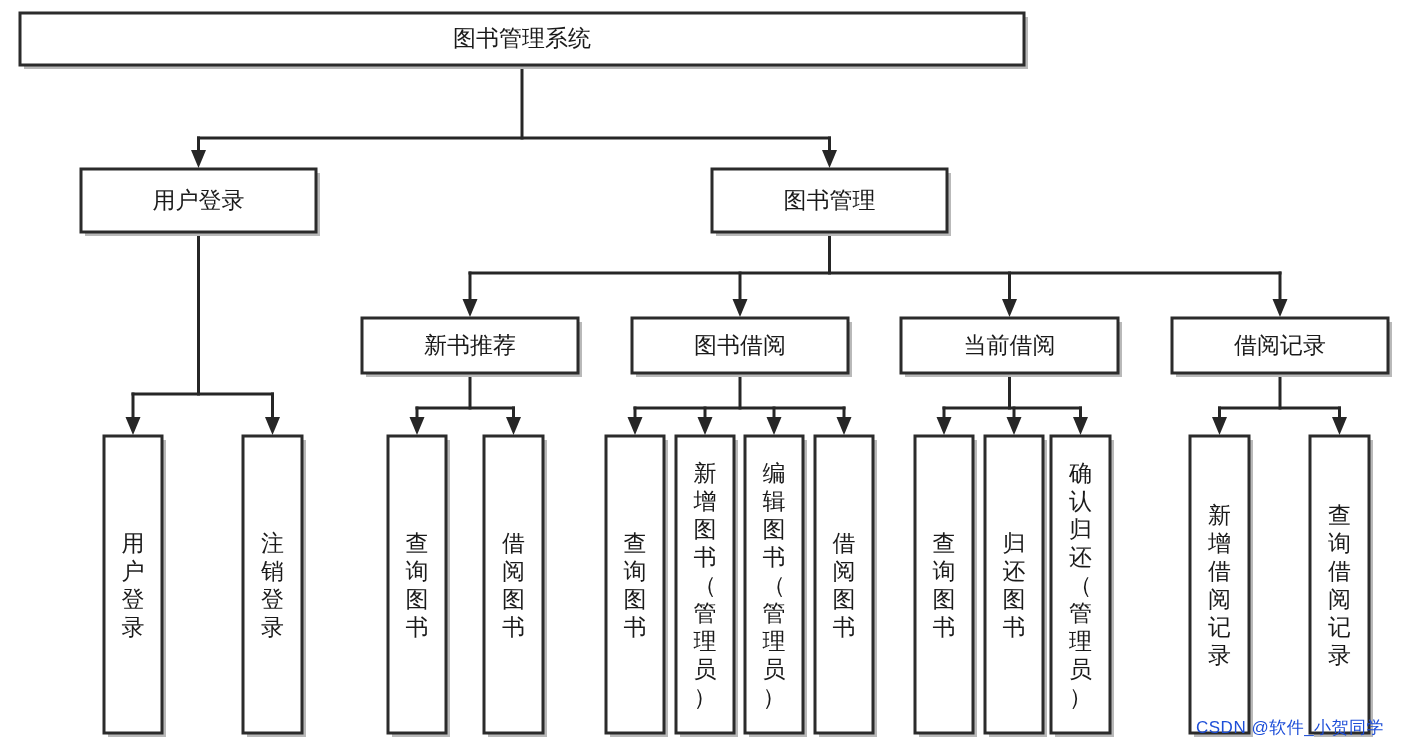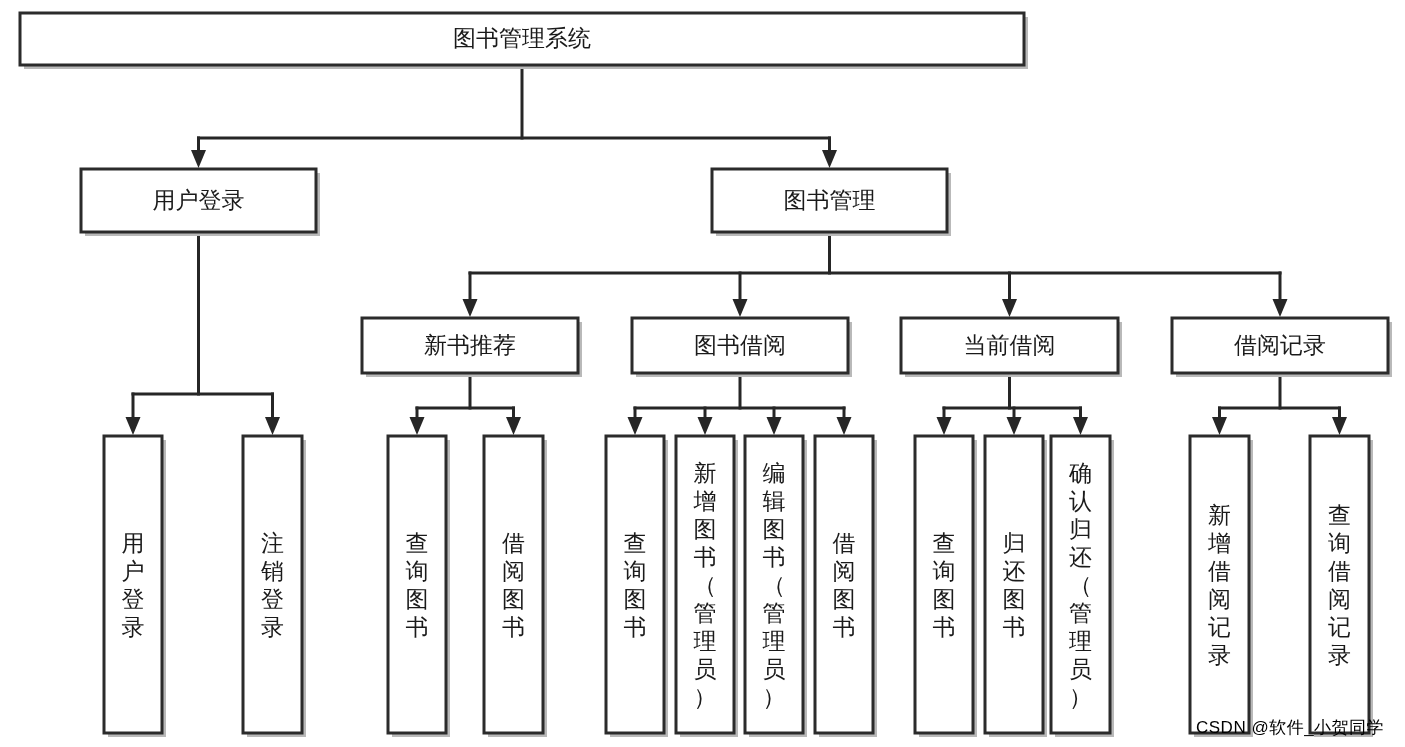--- a/index.html
+++ b/index.html
@@ -241,14 +241,14 @@
           <rect x="1190" y="436" width="59" height="297" class="node-box"></rect>
           <text x="1219.5" y="522.5" class="node-label-v"><tspan x="1219.5" dy="0">新</tspan><tspan x="1219.5" dy="28">增</tspan><tspan x="1219.5" dy="28">借</tspan><tspan x="1219.5" dy="28">阅</tspan><tspan x="1219.5" dy="28">记</tspan><tspan x="1219.5" dy="28">录</tspan></text>
         </g>
         <g>
           <rect x="1314" y="440" width="59" height="297" class="node-shadow"></rect>
           <rect x="1310" y="436" width="59" height="297" class="node-box"></rect>
           <text x="1339.5" y="522.5" class="node-label-v"><tspan x="1339.5" dy="0">查</tspan><tspan x="1339.5" dy="28">询</tspan><tspan x="1339.5" dy="28">借</tspan><tspan x="1339.5" dy="28">阅</tspan><tspan x="1339.5" dy="28">记</tspan><tspan x="1339.5" dy="28">录</tspan></text>
         </g>
       </g>
   </svg>
-  <div class="watermark" style="left: 1196px; top: 716px; color: #000000;">CSDN @软件_小贺同学</div>
+  <div class="watermark" style="left: 1196px; top: 716px; color: #1d4ed8;">CSDN @软件_小贺同学</div>
 </div>
 
 </body></html>

